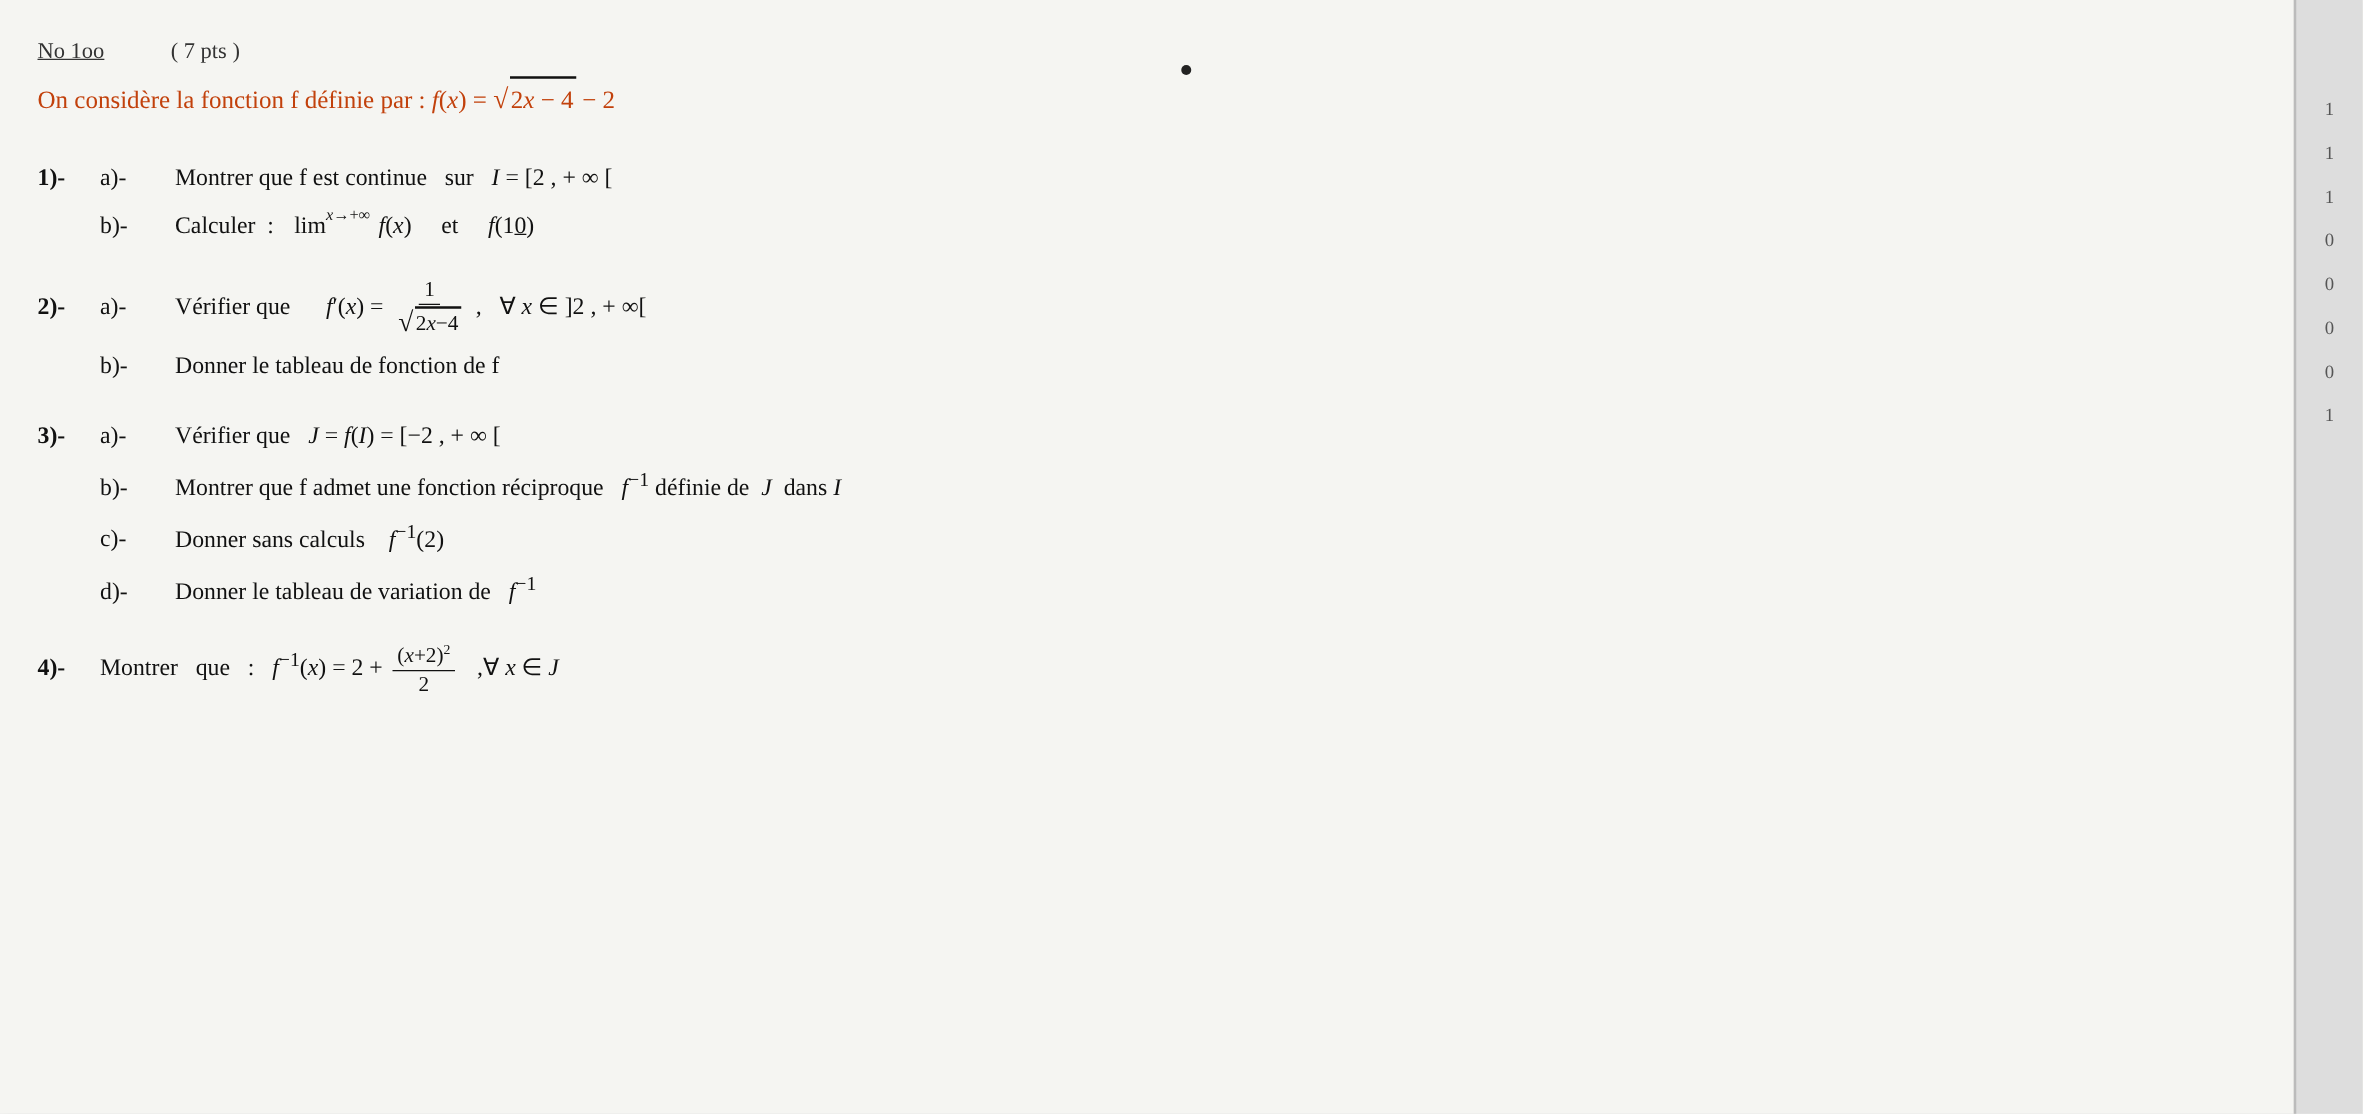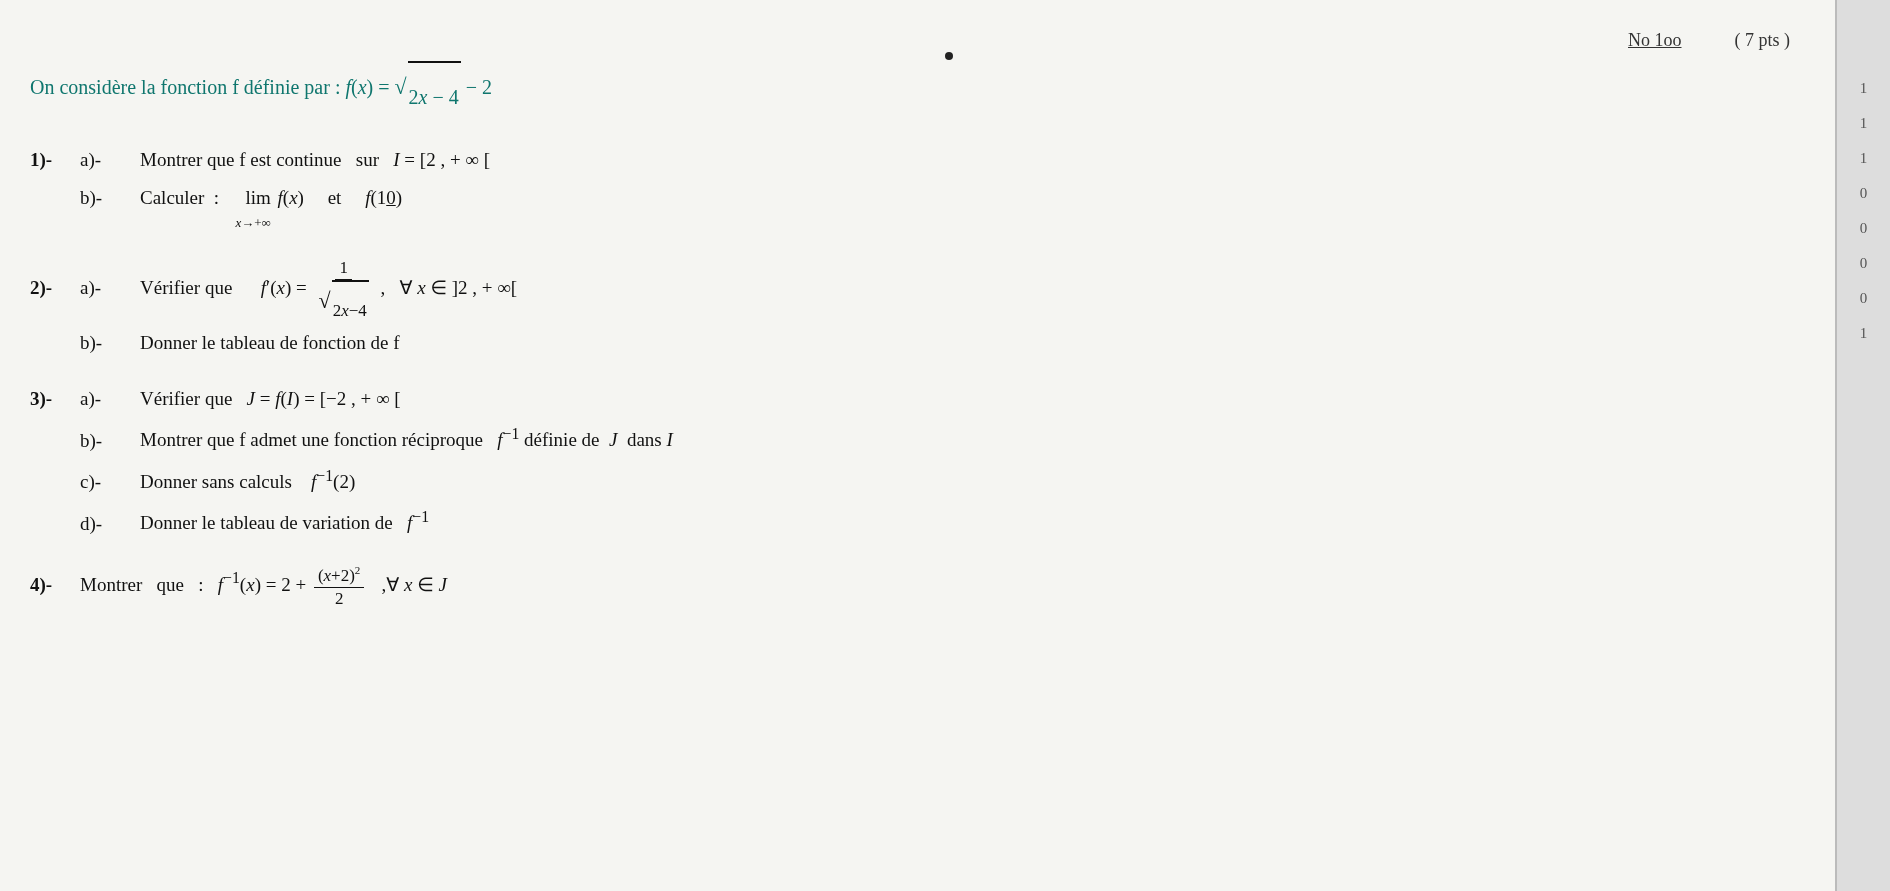--- a/index.html
+++ b/index.html
@@ -27,21 +27,21 @@
     .main-content {
       background-color: #f5f5f2;
       flex: 1;
       padding: 30px 40px 20px 30px;
       position: relative;
       box-shadow: 2px 0 8px rgba(0,0,0,0.1);
     }
 
     .top-bar {
       display: flex;
-      justify-content: flex-end;
+      justify-content: flex-start;
       margin-bottom: 10px;
       font-size: 18px;
       color: #333;
       padding-right: 60px;
     }
 
     .top-bar-text {
       text-decoration: underline;
       margin-right: 20px;
       font-size: 18px;
@@ -58,21 +58,21 @@
       left: 50%;
       width: 8px;
       height: 8px;
       background: #222;
       border-radius: 50%;
     }
 
     .problem-statement {
       font-size: 20px;
       margin-bottom: 30px;
-      color: #0f766e;
+      color: #c2410c;
       line-height: 1.6;
     }
 
     .questions {
       font-size: 19px;
       color: #111;
       line-height: 1.8;
     }
 
     .question-block {
@@ -107,21 +107,21 @@
       position: relative;
     }
 
     .sqrt-symbol {
       font-size: 22px;
       margin-right: 1px;
     }
 
     .sqrt-content {
       border-top: 2px solid #111;
-      padding-top: 18px;
+      padding-top: 1px;
       padding-left: 1px;
       padding-right: 2px;
       display: inline-block;
     }
 
     .fraction {
       display: inline-flex;
       flex-direction: column;
       align-items: center;
       vertical-align: middle;
@@ -158,22 +158,22 @@
     .margin-number {
       font-size: 15px;
       color: #555;
       margin-bottom: 18px;
       width: 100%;
       text-align: center;
     }
 
     .lim-container {
       display: inline-flex;
-      flex-direction: column;
-      align-items: flex-end;
+      flex-direction: row;
+      align-items: flex-start;
       margin: 0 2px;
     }
 
     .lim-text {
       font-size: 19px;
     }
 
     .lim-sub {
       font-size: 13px;
       margin-top: -4px;

